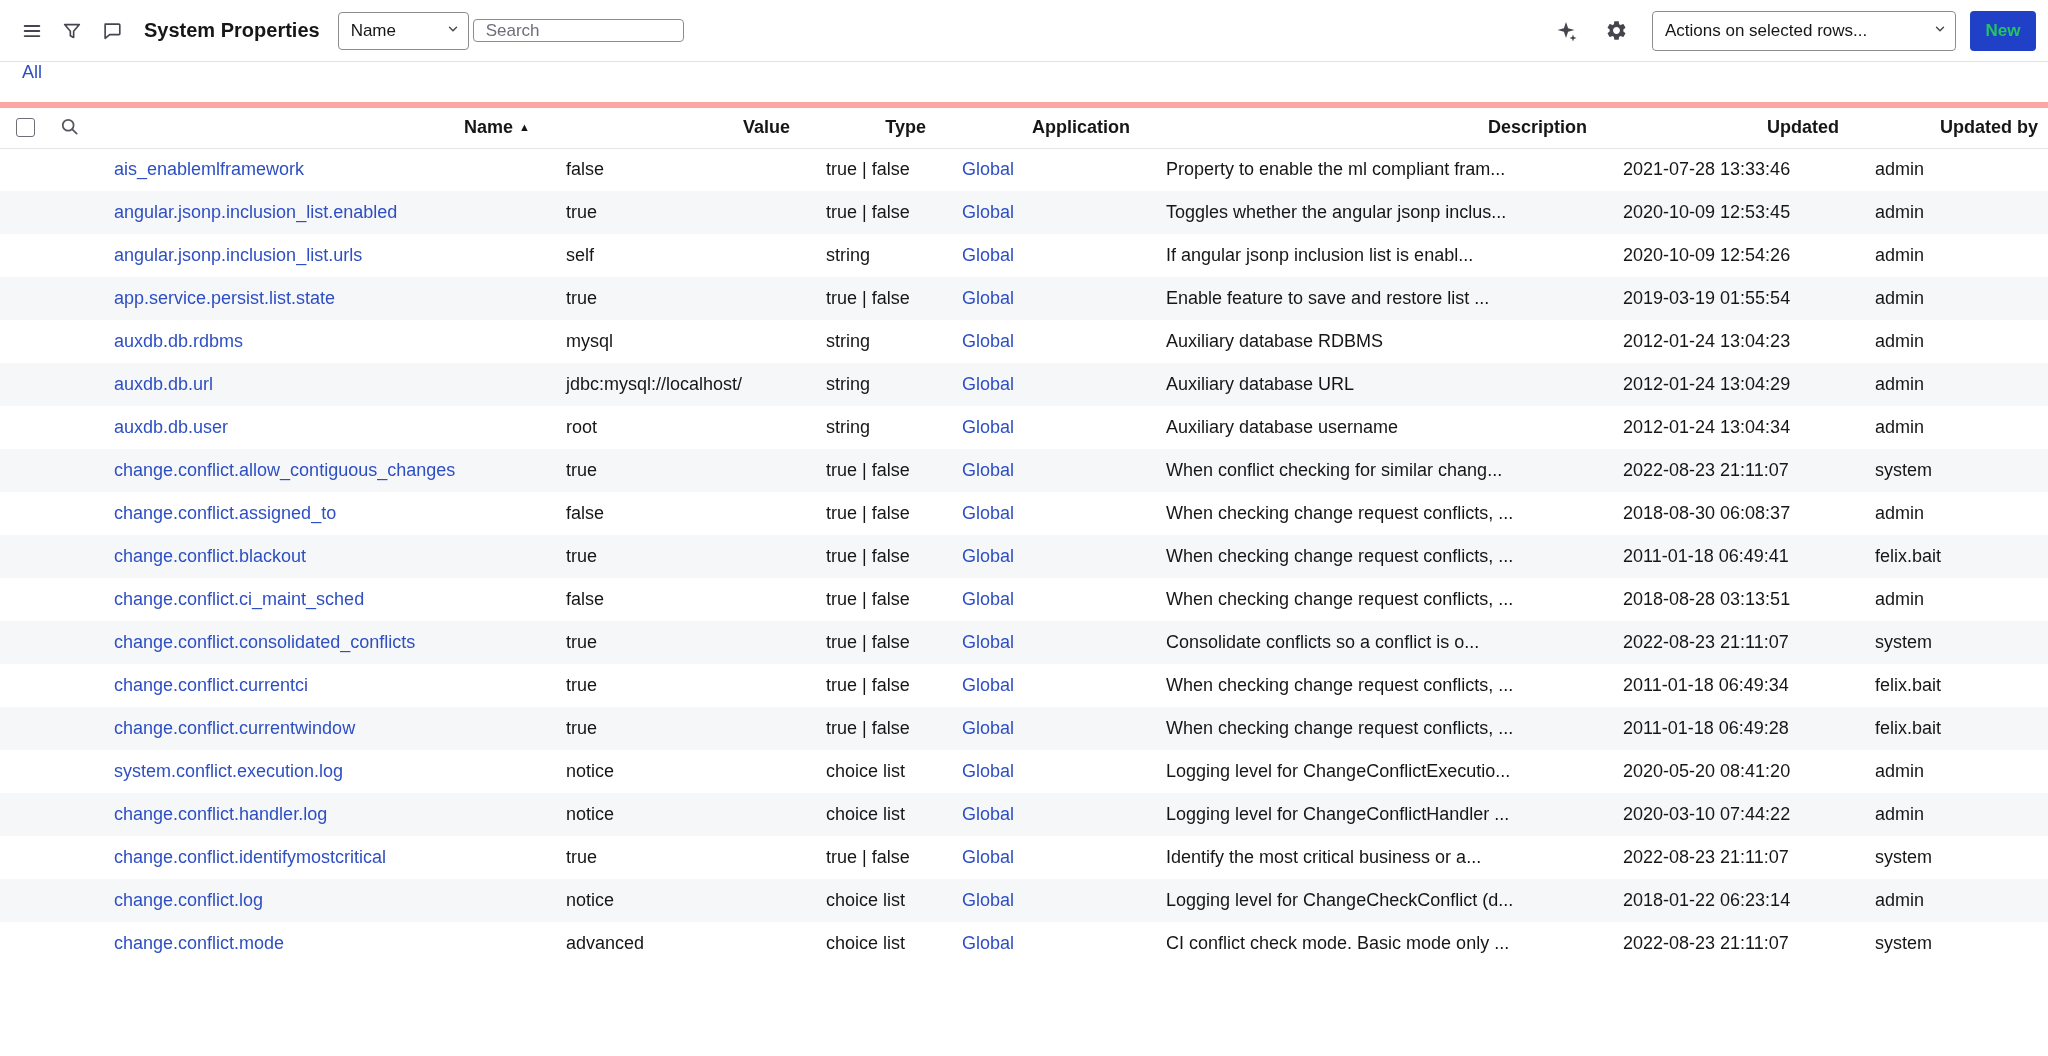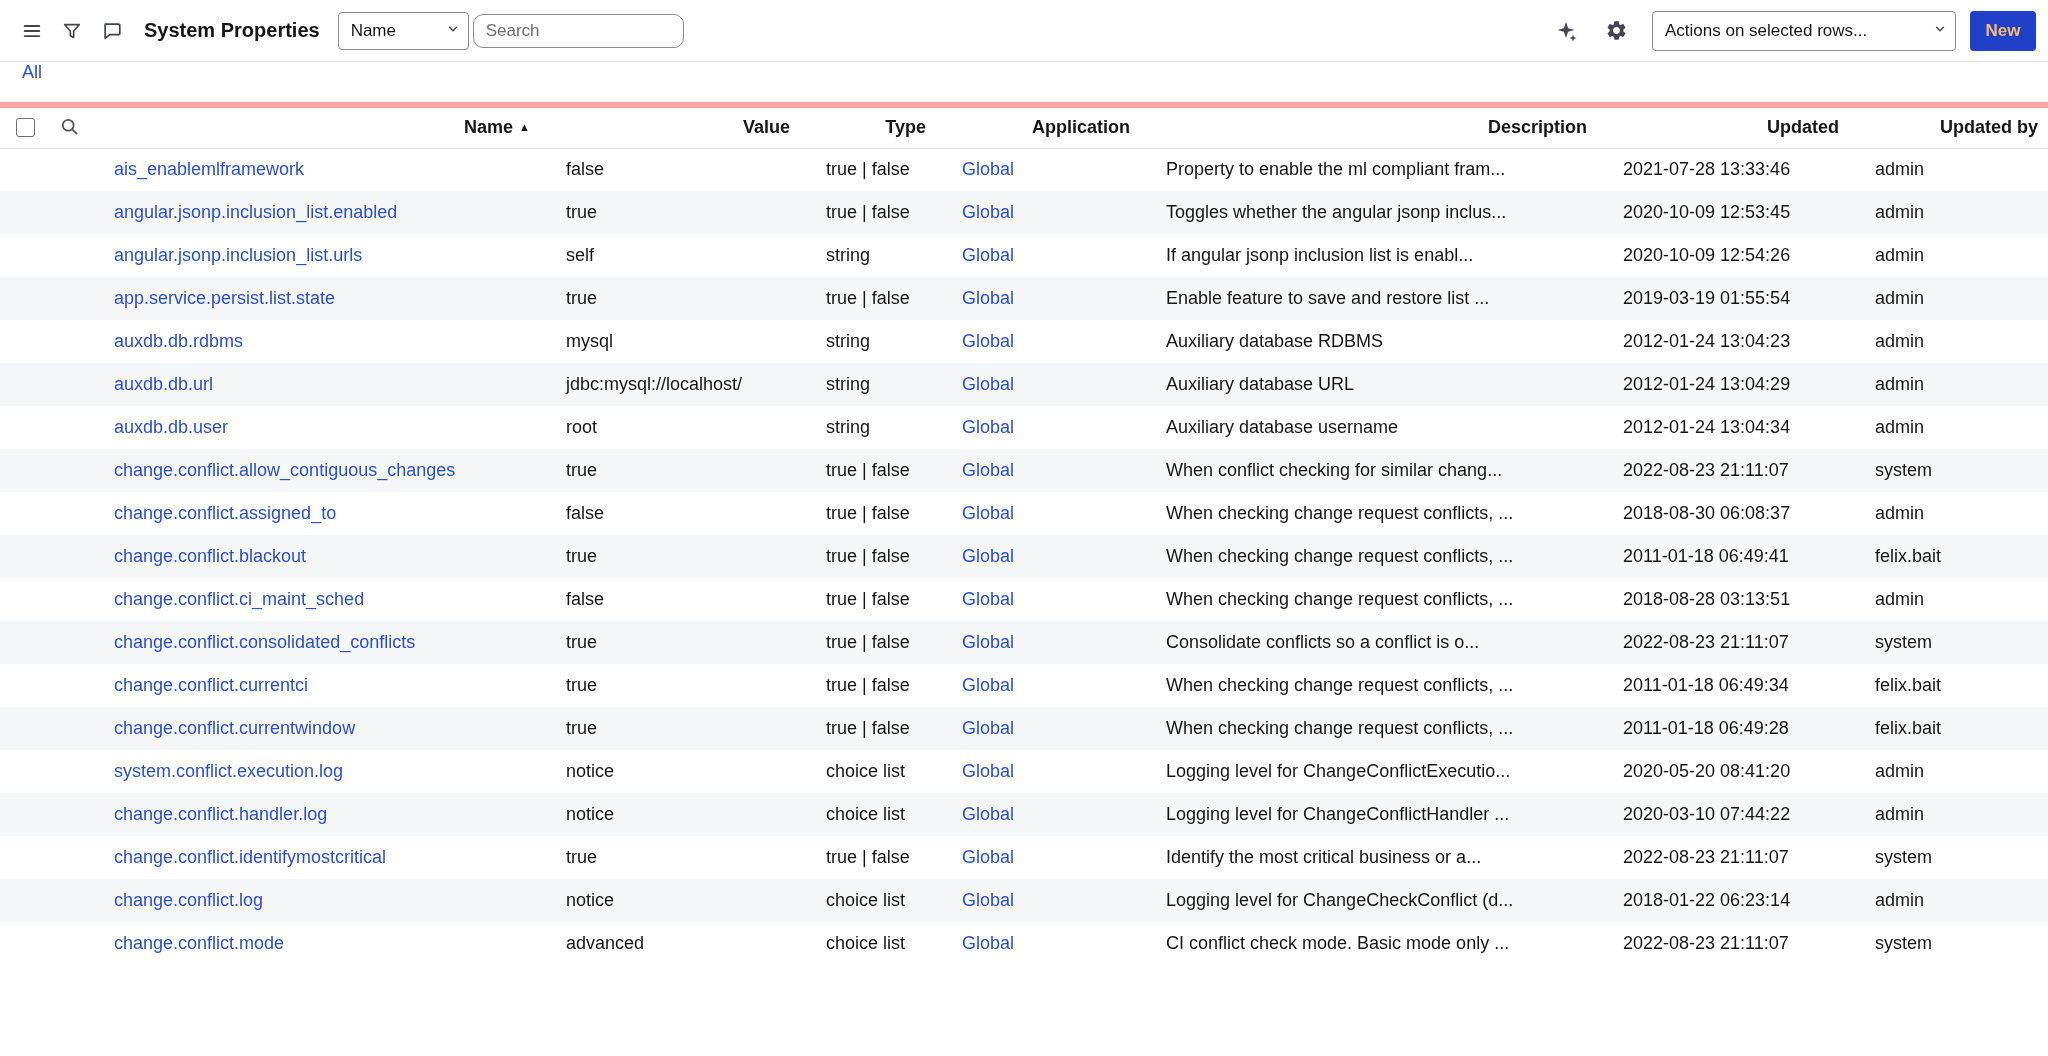--- a/index.html
+++ b/index.html
@@ -26,30 +26,30 @@
   }
   .field-combo { display: flex; align-items: center; gap: 4px; }
   .select-control {
     display: flex; align-items: center; justify-content: space-between;
     height: 38px; border: 1px solid var(--control-border); border-radius: 4px;
     background: #fff; font-size: 17px; color: #161616;
     padding: 0 8px 0 12px; gap: 8px; cursor: pointer; white-space: nowrap;
   }
   .name-select { width: 131px; }
   .search-input {
-    width: 211px; height: 34px; border: 1px solid var(--control-border);
-    border-radius: 10px; font-size: 17px; padding: 0 12px;
+    width: 211px; height: 23px; border: 1px solid var(--control-border);
+    border-radius: 4px; font-size: 17px; padding: 0 12px;
     font-family: inherit; color: #161616; background: #fff;
   }
   .search-input::placeholder { color: #6e6e78; }
   .topbar-right { margin-left: auto; display: flex; align-items: center; gap: 10px; }
   .actions-select { width: 304px; height: 40px; margin-left: 6px; }
   .new-btn {
     height: 40px; min-width: 66px; padding: 0 14px; margin-left: 4px;
-    background: var(--primary); color: #fdba74; font-weight: 700; font-size: 17px;
+    background: var(--primary); color: #22c55e; font-weight: 700; font-size: 17px;
     border: none; border-radius: 4px; font-family: inherit; cursor: pointer; white-space: nowrap;
   }
 
   
   .breadcrumb {
     height: 46px; display: flex; 
     padding: 0 22px; border-bottom: 6px solid #fca5a5; background: #fff;
   }
   .breadcrumb a { color: var(--link); font-size: 18px; text-decoration: none; cursor: pointer; }
 

